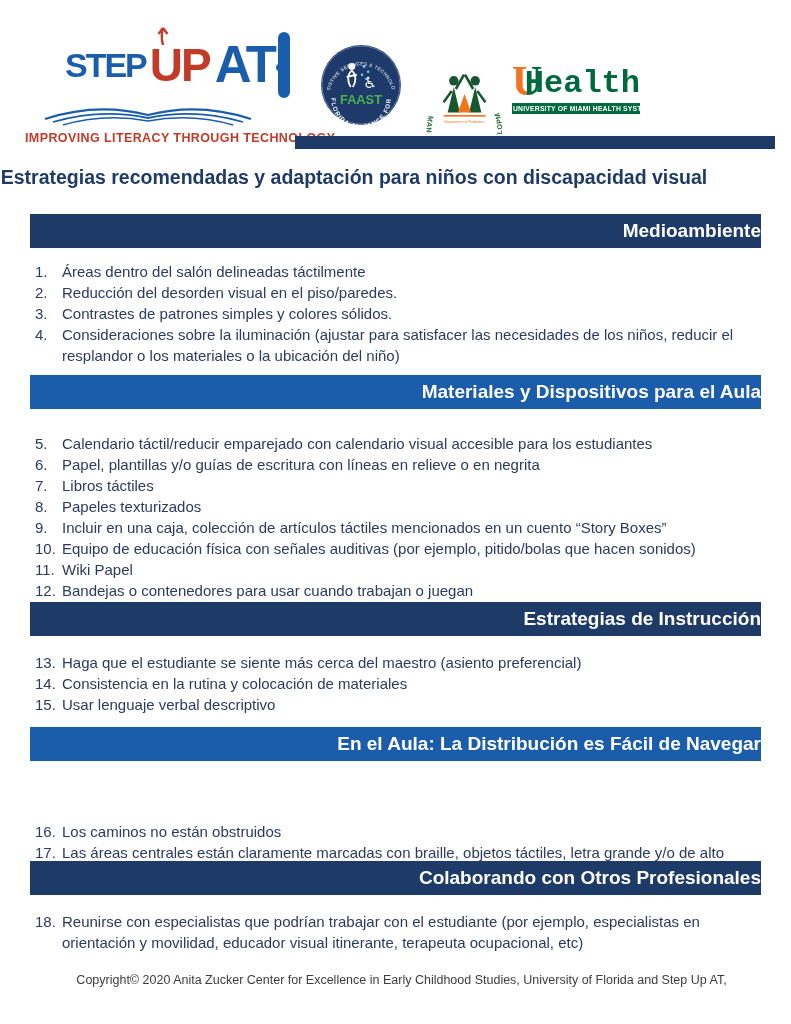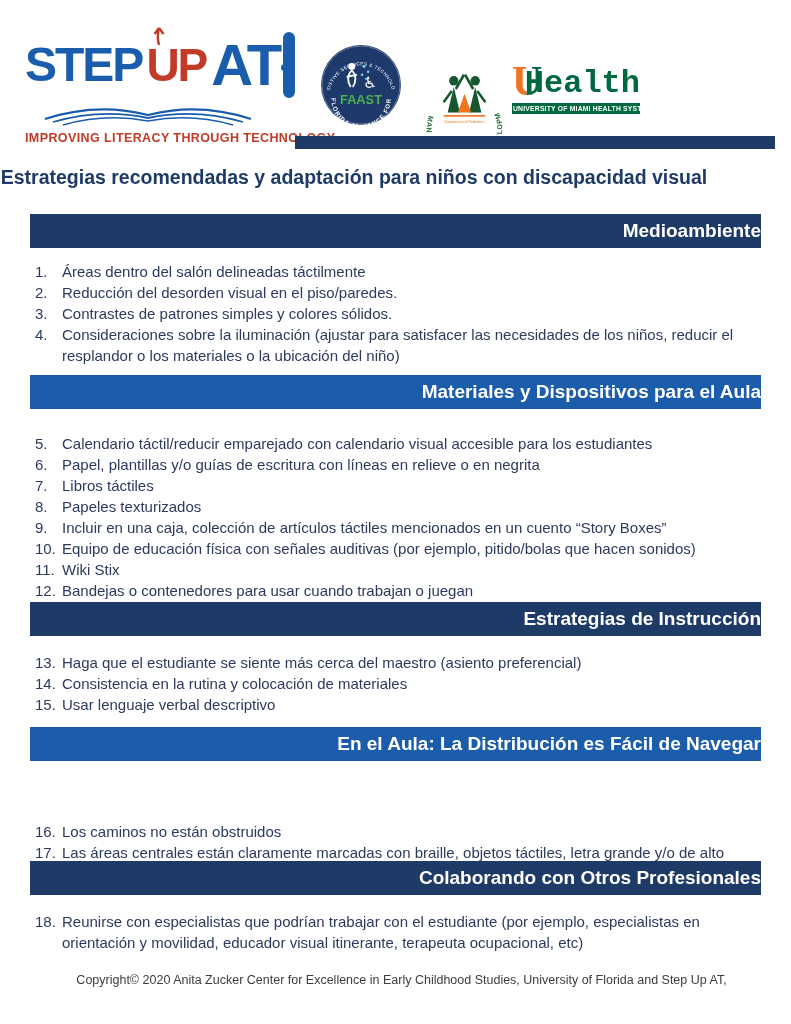--- a/index.html
+++ b/index.html
@@ -9,24 +9,24 @@
     --c-ideasred:#b03a2e; --c-maroon:#8a4536; --c-footer:#3d3d3d;
   }
   *{margin:0;padding:0;box-sizing:border-box;}
   html,body{background:#ffffff;}
   body{font-family:"Liberation Sans",sans-serif;}
   .page{position:relative;width:791px;height:1024px;background:#fff;overflow:hidden;margin:0 auto;}
 
   
   .stepup{position:absolute;left:25px;top:30px;width:265px;}
   .su-row{display:flex;align-items:flex-start;height:76px;}
-  .su-step{font-size:48px;font-weight:bold;color:var(--c-logoblue);letter-spacing:-2px;line-height:70px;}
+  .su-step{font-size:34px;font-weight:bold;color:var(--c-logoblue);letter-spacing:-2px;line-height:70px;margin-left:40px;}
   .su-up{position:relative;font-size:46px;font-weight:bold;color:var(--c-red);letter-spacing:-2px;line-height:70px;margin-left:4px;}
   .su-up svg{position:absolute;left:4px;top:-4px;}
-  .su-at{font-size:58px;font-weight:bold;color:var(--c-logoblue);letter-spacing:-2px;line-height:70px;margin-left:5px;text-align:right;}
+  .su-at{font-size:51px;font-weight:bold;color:var(--c-logoblue);letter-spacing:-2px;line-height:70px;margin-left:5px;text-align:right;}
   .su-tablet{position:relative;display:inline-block;width:38px;height:66px;border:6px solid var(--c-logoblue);border-radius:9px;margin-left:3px;margin-top:2px;background:#fff;}
   .su-dot{position:absolute;right:1px;top:26px;width:7px;height:7px;border:2px solid var(--c-logoblue);border-radius:50%;}
   .su-book{margin:-6px 0 0 14px;display:block;}
   .su-tag{color:var(--c-red);font-size:12.5px;font-weight:bold;letter-spacing:0.4px;margin-top:3px;white-space:nowrap;}
 
   .faast{position:absolute;left:320px;top:44px;}
   .mailman{position:absolute;left:416px;top:45px;}
   .uhealth{position:absolute;left:512px;top:61px;width:128px;}
   .uh-row{display:flex;align-items:flex-end;}
   .uh-u{position:relative;width:34px;height:40px;font-family:"Liberation Serif",serif;font-weight:bold;font-size:42px;line-height:40px;}
@@ -198,21 +198,21 @@
     <div class="item">
         <span class="num">9.</span>
         <span class="txt">Incluir en una caja, colección de artículos táctiles mencionados en un cuento “Story Boxes”</span>
       </div>
     <div class="item">
         <span class="num">10.</span>
         <span class="txt">Equipo de educación física con señales auditivas (por ejemplo, pitido/bolas que hacen sonidos)</span>
       </div>
     <div class="item">
         <span class="num">11.</span>
-        <span class="txt">Wiki Stix</span>
+        <span class="txt">Wiki Papel</span>
       </div>
     <div class="item">
         <span class="num">12.</span>
         <span class="txt">Bandejas o contenedores para usar cuando trabajan o juegan</span>
       </div>
   </div>
 
   <div class="bar navy" style="top:602px">
     <span>Estrategias de Instrucción</span>
   </div>

